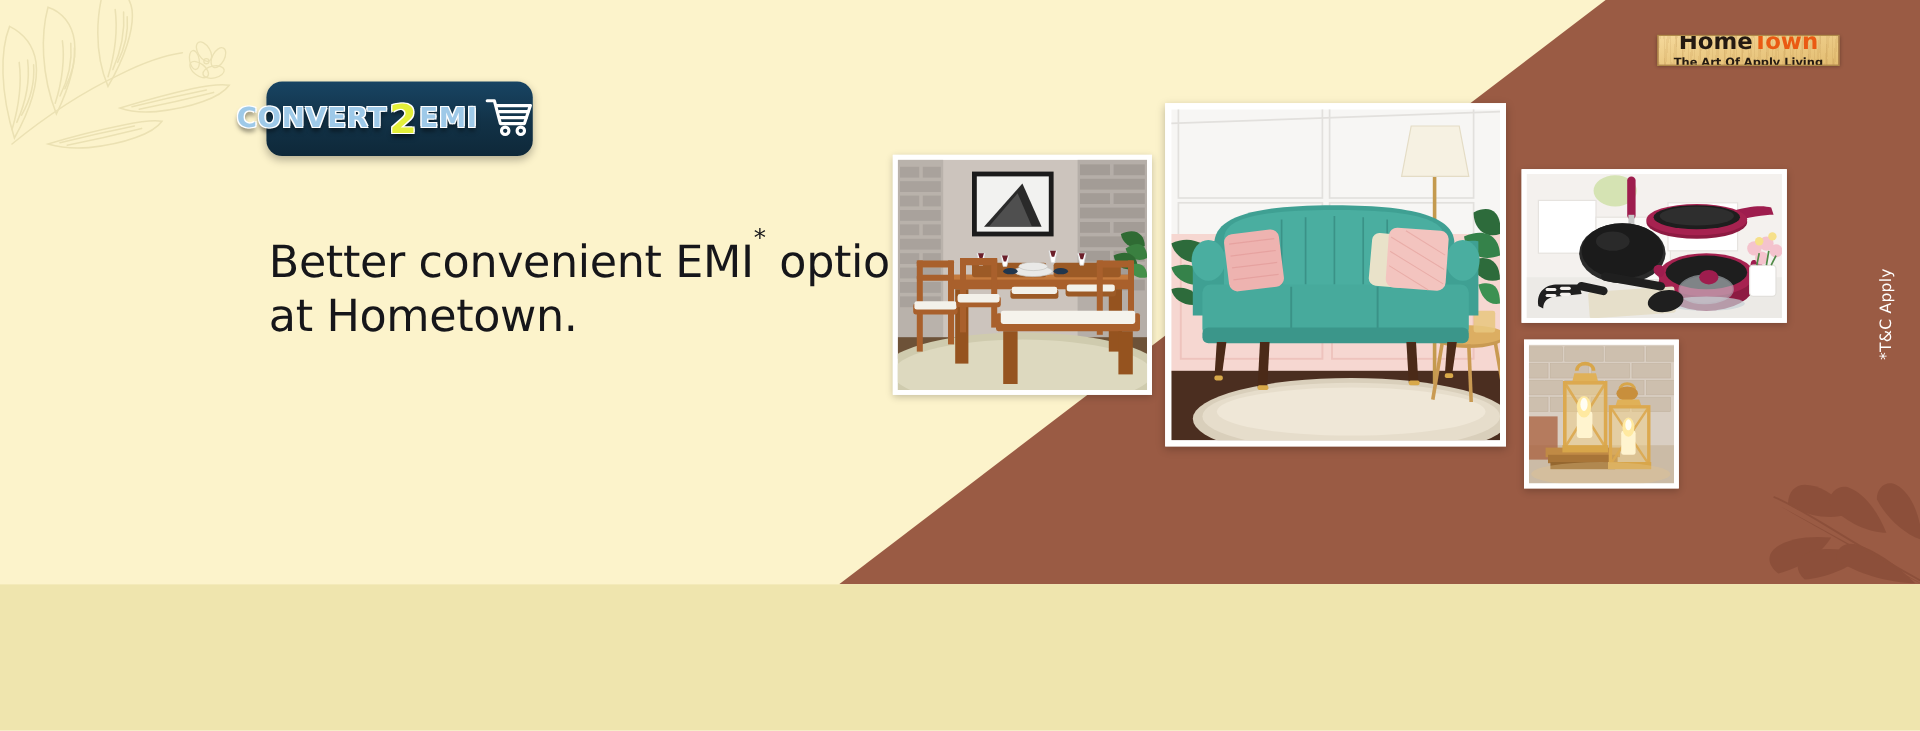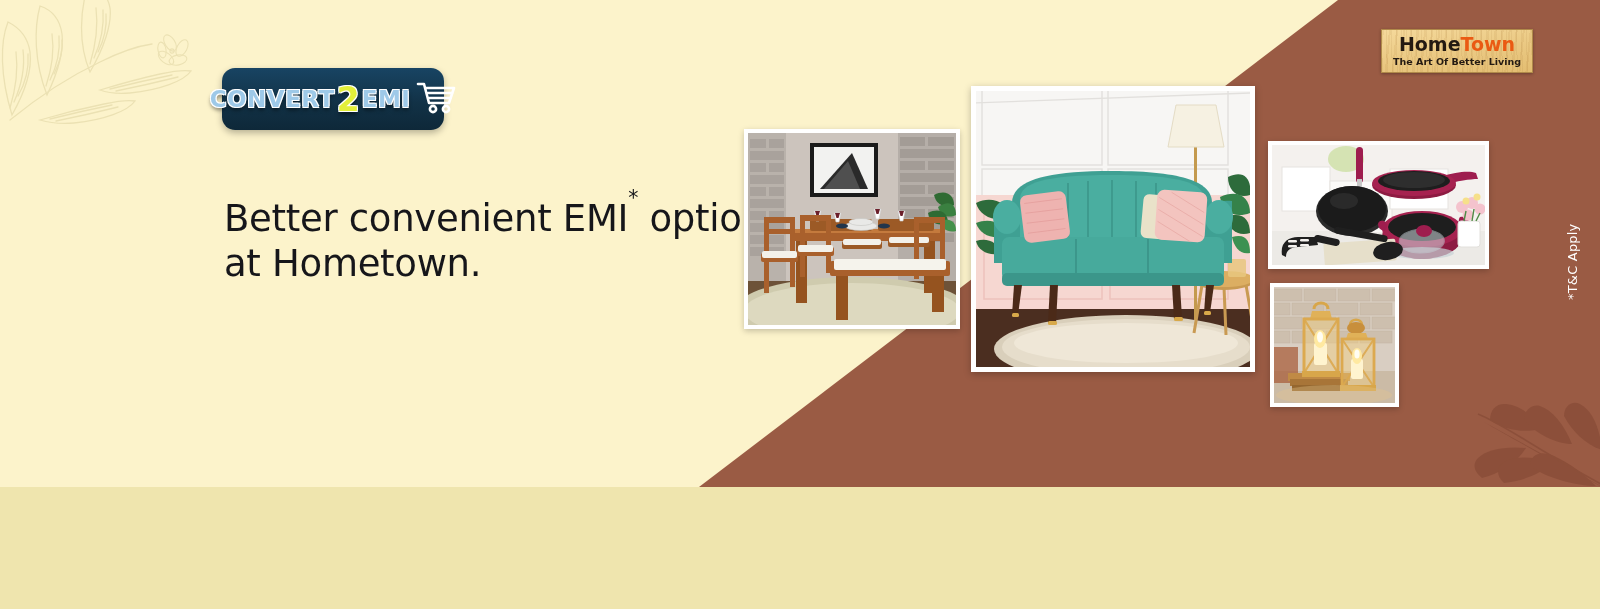--- a/index.html
+++ b/index.html
@@ -38,21 +38,21 @@
     pointer-events:none; opacity:.85;
   }
 
   
   .c2e-badge {
     position:absolute; left:222px; top:68px;
     width:222px; height:62px;
     border-radius:13px;
     background:linear-gradient(180deg,#184463 0%,#123247 55%,#0e2839 100%);
     box-shadow:0 3px 7px rgba(0,0,0,.28);
-    display:flex; align-items:center; justify-content:center;
+    display:flex; align-items:center; justify-content:flex-end;
   }
   .c2e-inner { display:flex; align-items:center; gap:2px; }
   .c2e-word {
     font-family:"DejaVu Sans", sans-serif;
     font-weight:bold; font-size:23px; letter-spacing:.5px;
     color:#9ec9e8;
     text-shadow:-1px -1px 0 #ffffff, 1px -1px 0 #ffffff,
                  -1px 1px 0 #ffffff, 1px 1px 0 #ffffff,
                  0 3px 4px rgba(0,0,0,.55);
   }
@@ -99,21 +99,21 @@
   }
   #photo-lantern {
     left:1270px; top:283px; width:129px; height:124px;
     border:4px solid #ffffff;
     box-shadow:0 2px 6px rgba(0,0,0,.22);
   }
 
   
   .ht-logo {
     position:absolute; left:1381px; top:29px;
-    width:152px; height:44px;
+    width:152px; height:26px;
     border:1px solid #b08a4a;
     background:
       repeating-linear-gradient(96deg, rgba(180,130,60,.13) 0 2px, rgba(255,255,255,0) 2px 7px),
       repeating-linear-gradient(88deg, rgba(150,105,45,.10) 0 1px, rgba(255,255,255,0) 1px 5px),
       linear-gradient(172deg,#f5d99b 0%,#eccb86 45%,#e3bd71 100%);
     display:flex; flex-direction:column; align-items:center; justify-content:center;
     box-shadow:0 1px 3px rgba(0,0,0,.3);
     overflow:hidden;
   }
   .ht-main {
@@ -551,21 +551,21 @@
         </g>
         <ellipse cx="60" cy="108" rx="58" ry="10" fill="#e6c78c" opacity=".35"></ellipse>
       </svg>
     </div>
   </div>
 
   <div class="ht-logo">
     <div class="ht-main">
       <span class="ht-home">Home</span><span class="ht-town">Town</span>
     </div>
-    <div class="ht-tag">The Art Of Better Living</div>
+    <div class="ht-tag">The Art Of Apply Living</div>
   </div>
 
   <svg class="leaf-bottomright" viewBox="0 0 185 92">
     <g fill="#8a4e39">
       <path d="M178 92 C150 78 120 62 96 48 C78 38 64 30 54 24"></path>
       <path d="M96 50 C74 48 56 52 48 60 C42 66 44 74 52 80 C68 76 86 66 96 50 Z"></path>
       <path d="M122 64 C102 58 84 58 74 64 C66 69 66 78 74 85 C92 83 112 76 122 64 Z"></path>
       <path d="M112 30 C100 14 86 6 74 6 C66 6 60 12 60 22 C74 32 96 36 112 30 Z"></path>
       <path d="M142 46 C134 26 122 12 110 8 C102 6 94 12 94 22 C106 36 126 46 142 46 Z"></path>
       <path d="M172 52 C170 30 162 12 150 6 C142 2 134 8 134 18 C142 34 158 48 172 52 Z"></path>

